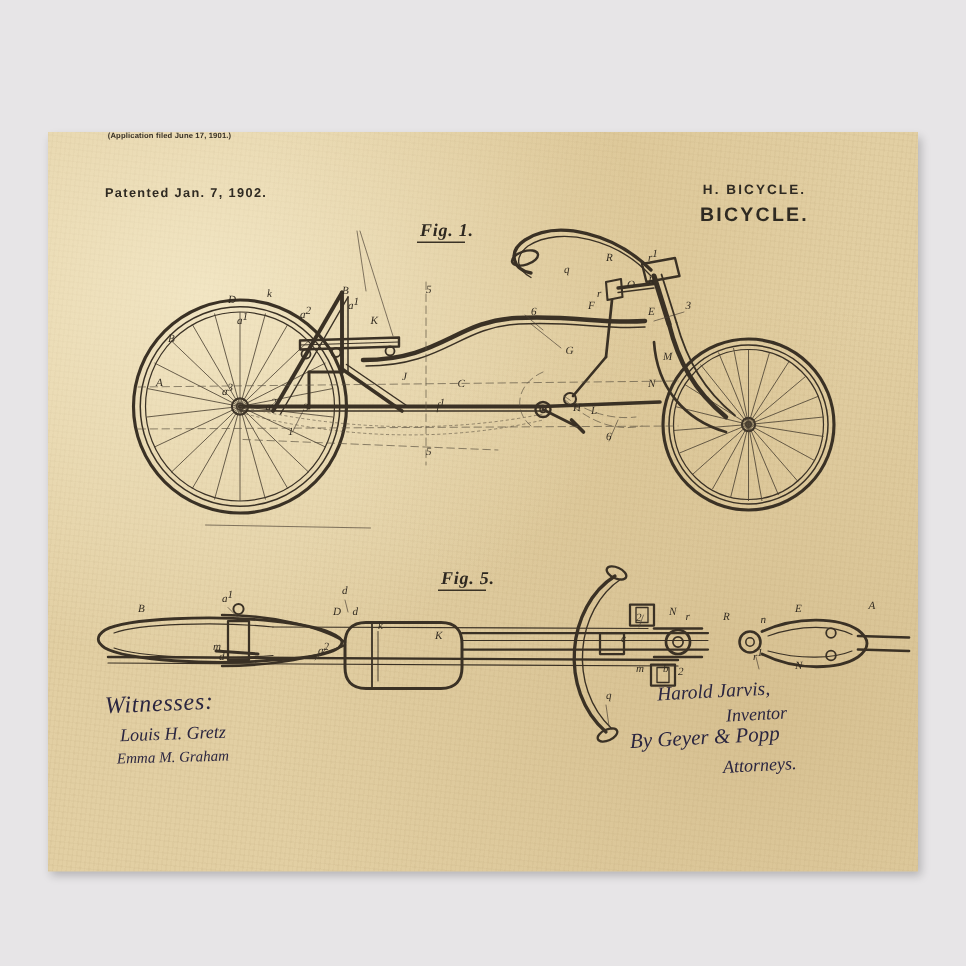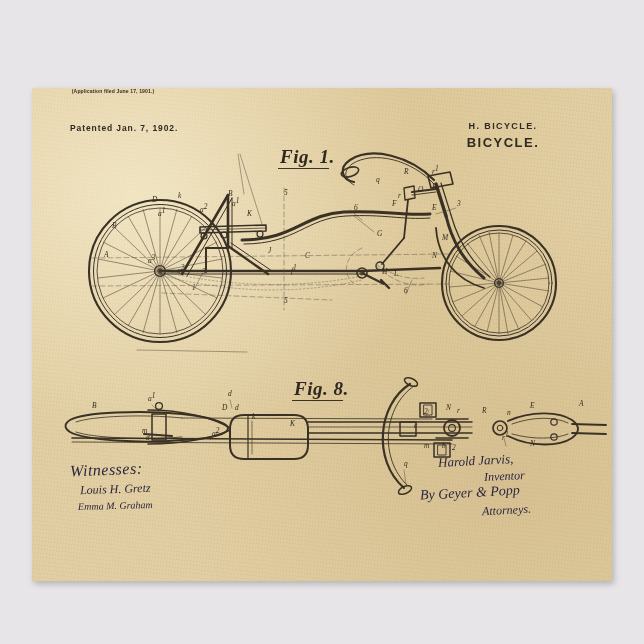--- a/index.html
+++ b/index.html
@@ -38,21 +38,21 @@
   #patented-date{left:38px;top:35px;font-size:8.5px;letter-spacing:.9px;}
   #inventor-name{left:400px;top:33px;width:142px;text-align:center;font-size:9px;letter-spacing:1.4px;}
   #patent-subject{left:400px;top:47px;width:142px;text-align:center;font-size:13px;letter-spacing:1.5px;}
   #application-line{
     left:390px;top:59px;width:162px;text-align:center;font-size:5.1px;
     font-weight:bold;color:#373026;letter-spacing:.1px;
   }
 
   .figlabel{
     position:absolute;font-family:"Liberation Serif",serif;
-    font-style:italic;font-weight:bold;font-size:19px;color:#2e2820;
+    font-style:italic;font-weight:bold;font-size:12px;color:#2e2820;
     letter-spacing:.5px;
   }
   .figlabel:after{
     content:"";position:absolute;left:-2px;right:6px;bottom:-1px;height:1px;
     background:#3a3226;
   }
   #fig1-label{left:248px;top:58px;}
   #fig2-label{left:262px;top:290px;}
 
   
@@ -385,21 +385,21 @@
             <text class="ref" x="475" y="327">n</text>
             <text class="ref" x="498" y="320">E</text>
             <text class="ref" x="470" y="352">r<tspan class="refsm" dy="-2.6">1</tspan></text>
             <text class="ref" x="498" y="358">N</text>
             <text class="ref" x="547" y="318">A</text>
             <text class="ref" x="372" y="378">q</text>
           </g>
       </svg>
 
       <div class="figlabel" id="fig1-label">Fig. 1.</div>
-      <div class="figlabel" id="fig2-label">Fig. 8.</div>
+      <div class="figlabel" id="fig2-label">Fig. 5.</div>
 
       <div class="script" id="witnesses-title">Witnesses:</div>
       <div class="script" id="witness-1">Louis H. Gretz</div>
       <div class="script" id="witness-2">Emma M. Graham</div>
 
       <div class="script" id="inventor-sig">Harold Jarvis,</div>
       <div class="script" id="inventor-role">Inventor</div>
       <div class="script" id="attorney-sig">By Geyer &amp; Popp</div>
       <div class="script" id="attorney-role">Attorneys.</div>
 

